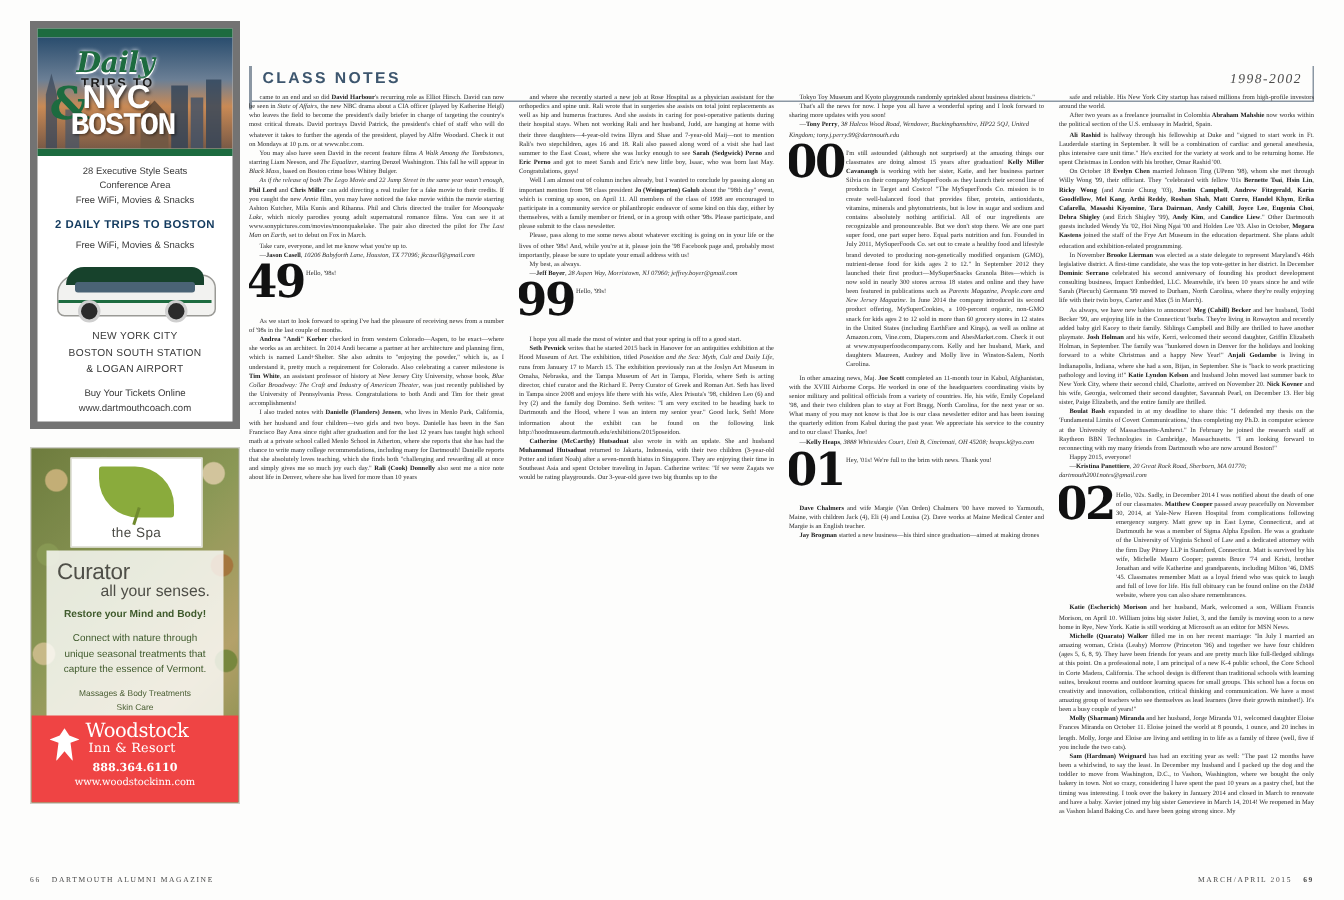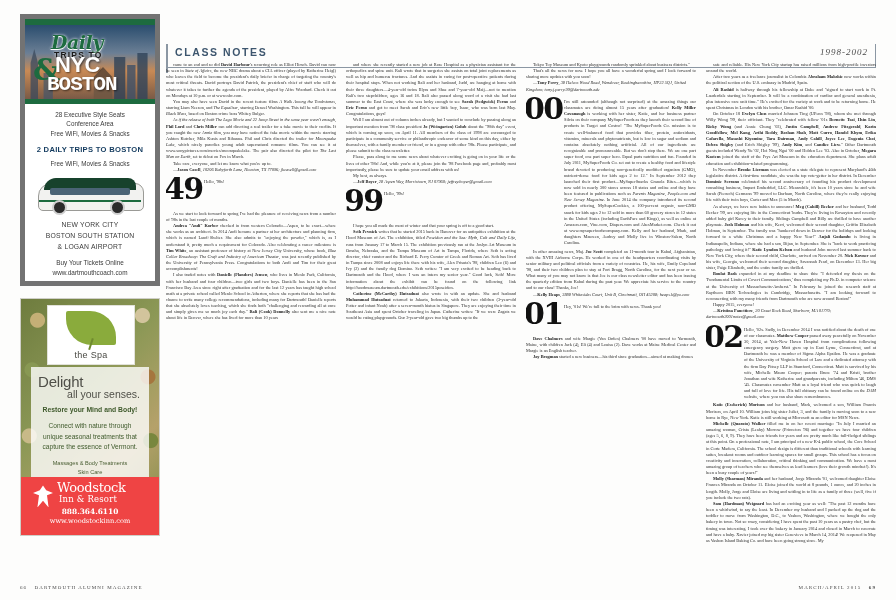--- a/index.html
+++ b/index.html
@@ -196,21 +196,21 @@
     <div class="ad-gap"></div>
 
     <div class="ad-spa">
       <div class="mosaic"></div>
       <div class="spa-logo">
         <div class="leaf"></div>
         <div class="leaf-stem"></div>
         <div class="spa-word">the Spa</div>
       </div>
       <div class="spa-panel">
-        <div class="sp-delight">Delight</div>
+        <div class="sp-delight">Curator</div>
         <div class="sp-senses">all your senses.</div>
         <div class="sp-line">Restore your Mind and Body!</div>
         <div class="sp-body">Connect with nature through unique seasonal treatments that capture the essence of Vermont.</div>
         <div class="sp-list">
           <div>Massages &amp; Body Treatments</div>
           <div>Skin Care</div>
           <div>Bridal Services</div>
           <div>Manicures &amp; Pedicures</div>
           <div>Hair-styling, Makeup &amp; Waxing</div>
           <div>Day Packages</div>

